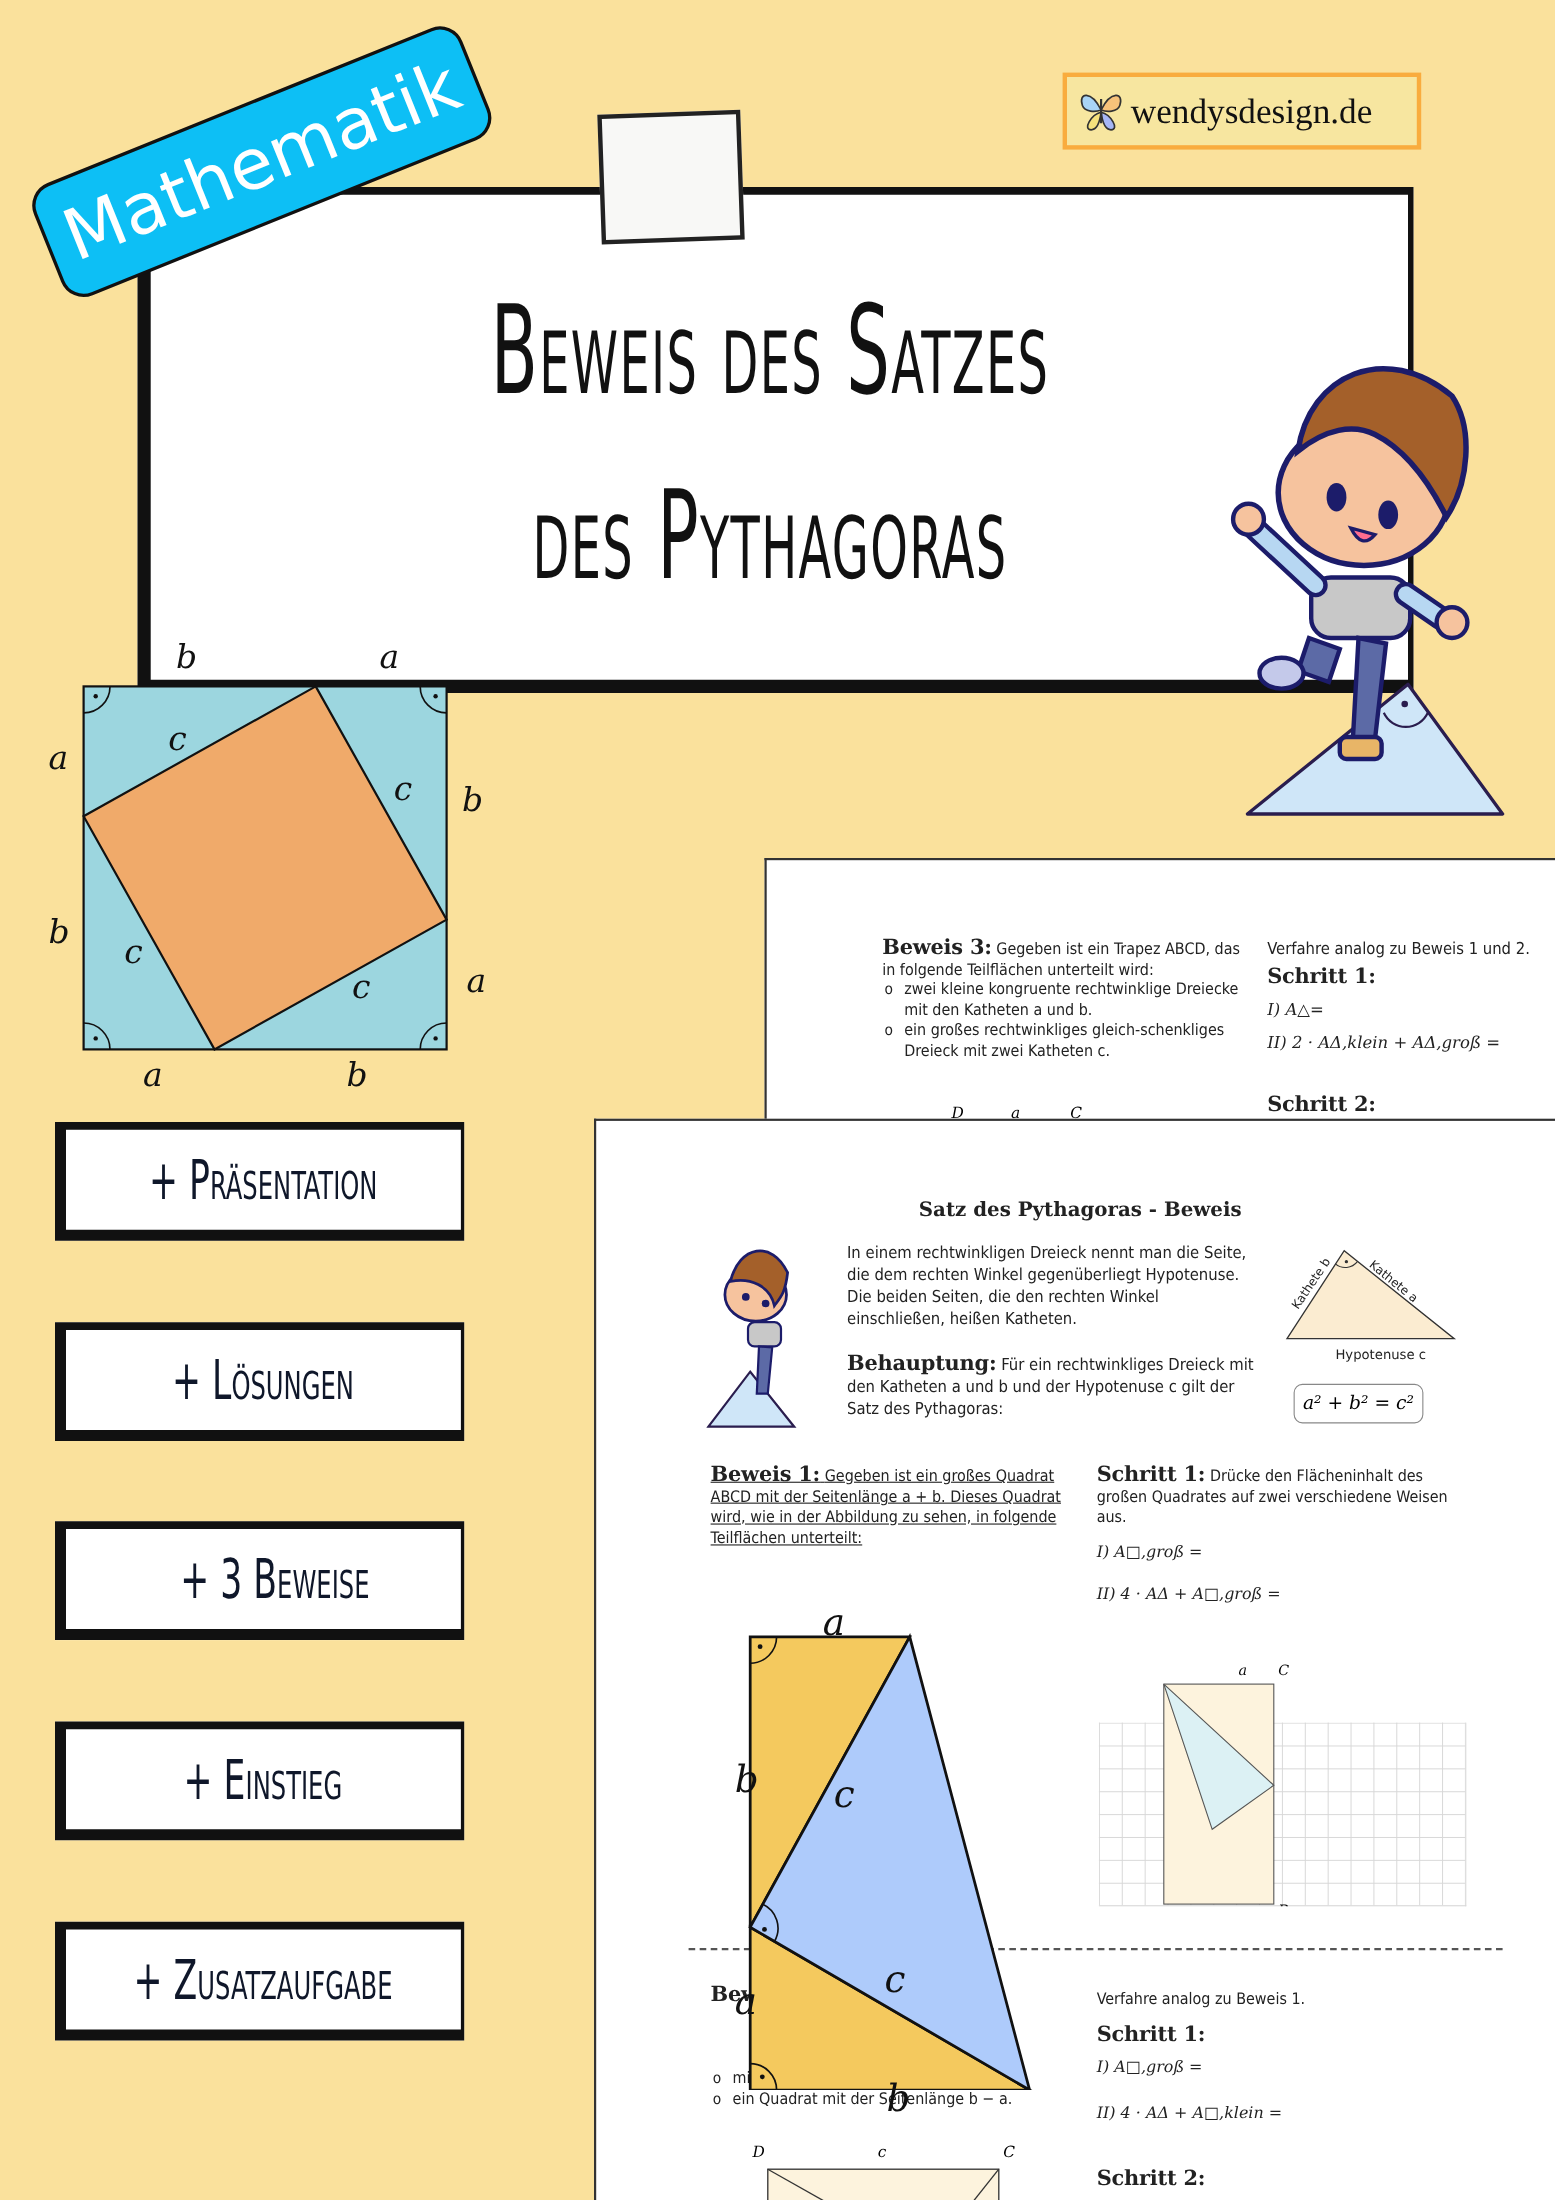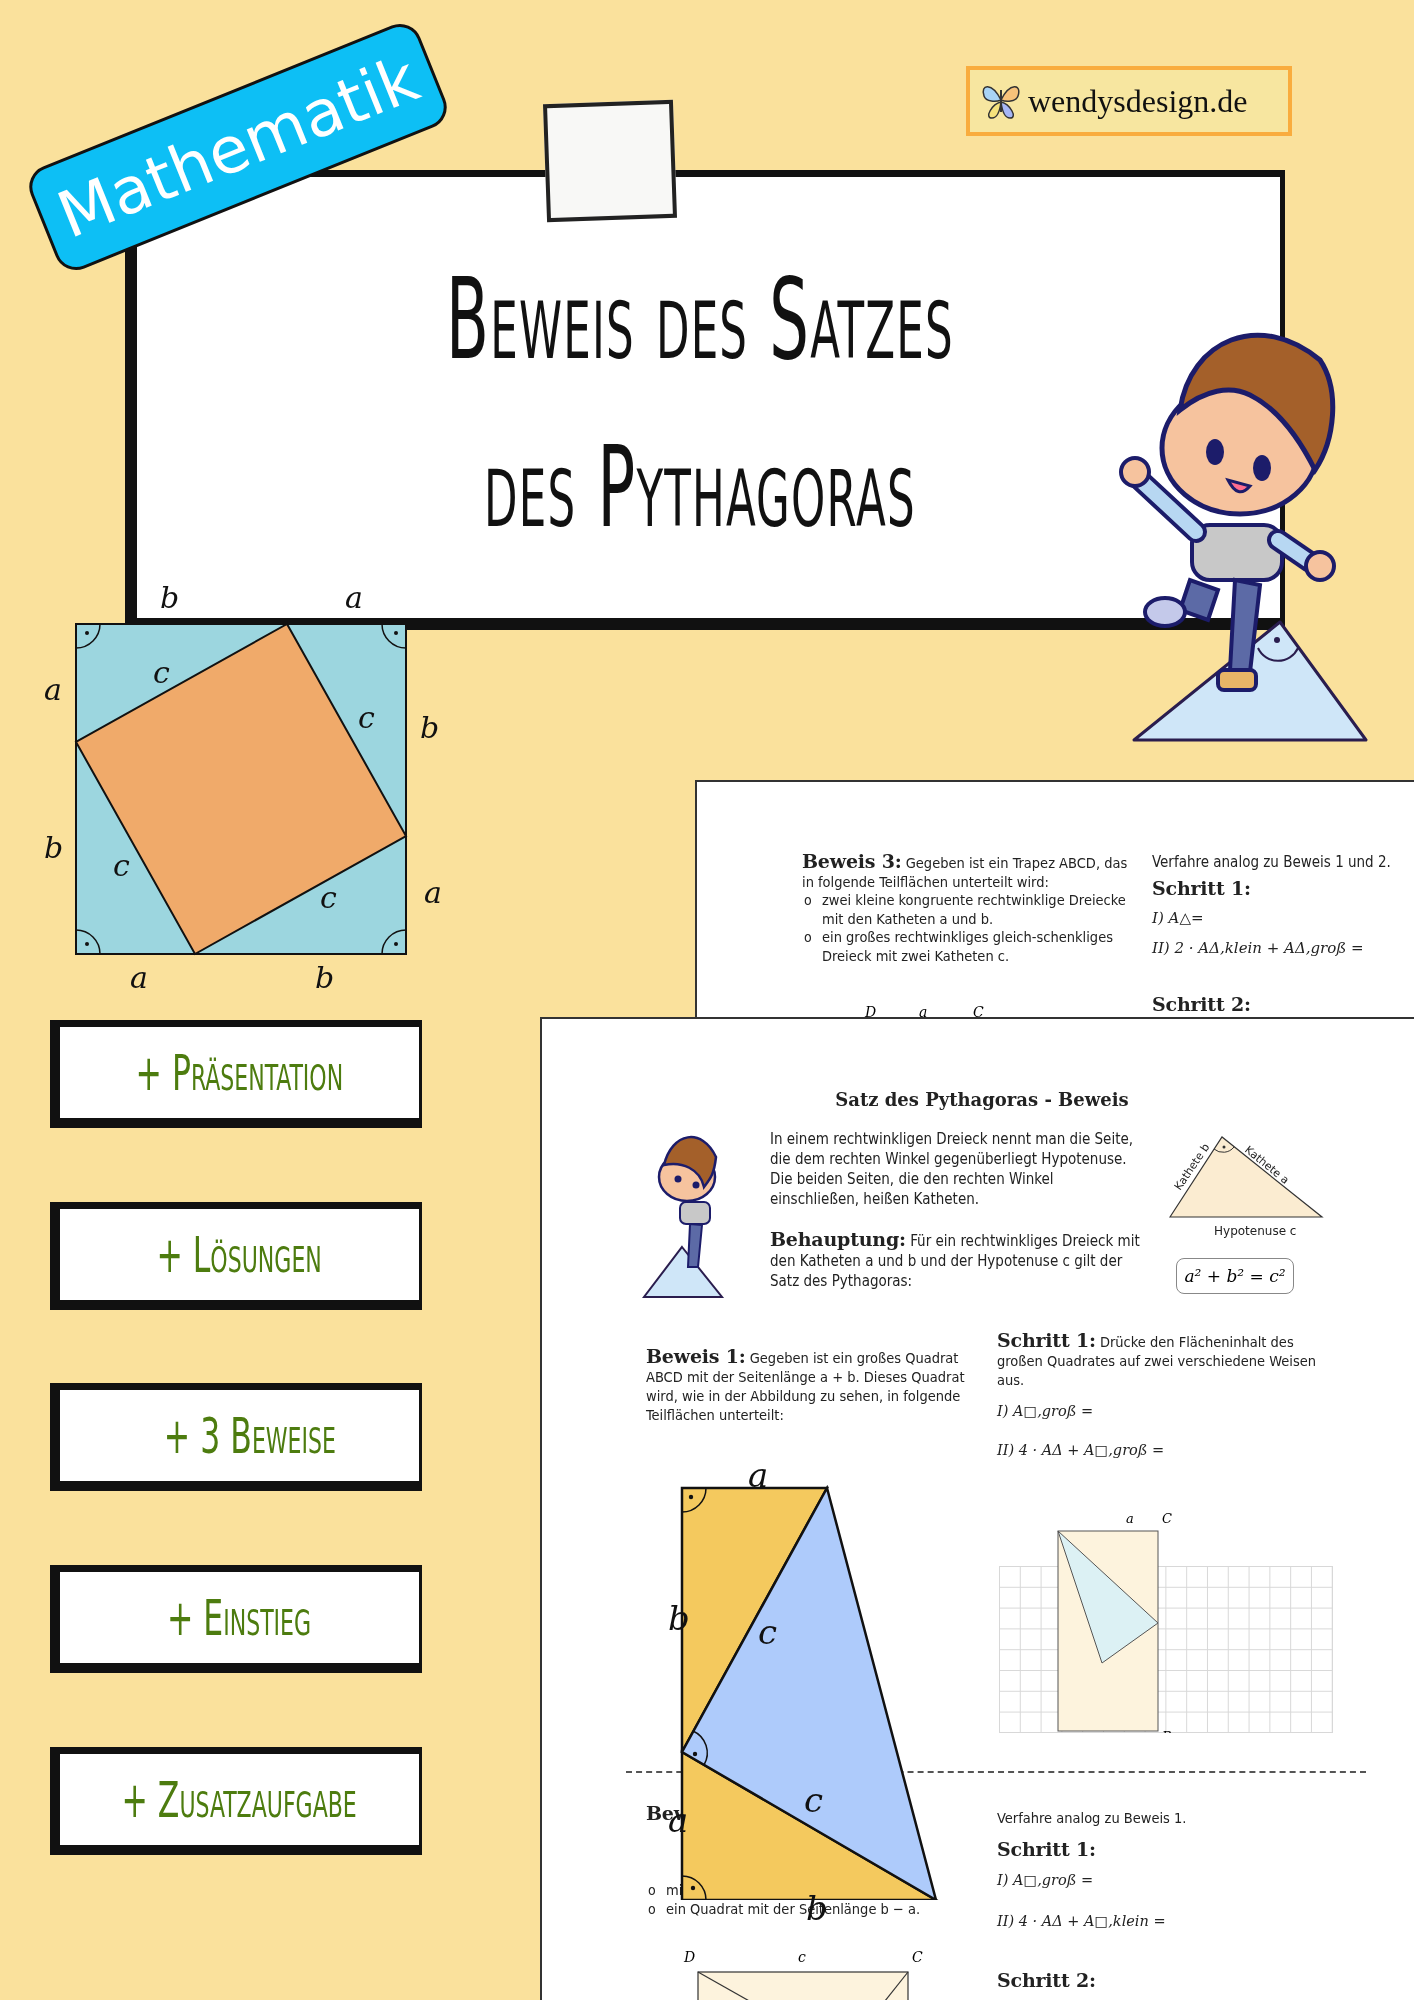--- a/index.html
+++ b/index.html
@@ -52,21 +52,21 @@
   .square-fig { left: 30px; top: 570px; width: 430px; height: 430px; }
   .fig-label { font-family: "DejaVu Serif", serif; font-style: italic; font-size: 30px; color: #111; }
 
   
   .feature {
     left: 50px; width: 372px; height: 108px;
     background: #fff;
     border: 10px solid #111; border-top-width: 7px; border-right-width: 3px;
     display: flex; align-items: center; justify-content: center;
     font-family: "DejaVu Sans Condensed", "DejaVu Sans", sans-serif;
-    font-size: 50px; color: #4d7c0f; font-variant: small-caps;
+    font-size: 50px; color: #0f172a; font-variant: small-caps;
   }
   .feature span { display: inline-block; transform: scaleX(0.7); white-space: nowrap; }
 
   
   .page-back {
     left: 695px; top: 780px; width: 730px; height: 240px;
     background: #fff; border: 2px solid #333; border-right: none;
   }
   .page-front {
     left: 540px; top: 1017px; width: 880px; height: 990px;
@@ -226,21 +226,21 @@
   <svg class="abs" style="left:620px; top:110px;" width="180" height="110" viewBox="0 0 180 110">
     <polygon points="8,88 60,8 160,88" fill="#fbecd1" stroke="#333" stroke-width="1.2"></polygon>
     <path d="M52,20 A14,14 0 0 0 72,18" fill="none" stroke="#333" stroke-width="1"></path>
     <circle cx="62" cy="18" r="1.5" fill="#333"></circle>
     <text x="18" y="62" font-size="11" transform="rotate(-56 18 62)" font-family="DejaVu Sans" fill="#222">Kathete b</text>
     <text x="82" y="22" font-size="11" transform="rotate(39 82 22)" font-family="DejaVu Sans" fill="#222">Kathete a</text>
     <text x="52" y="106" font-size="12" font-family="DejaVu Sans" fill="#222">Hypotenuse c</text>
   </svg>
   <div class="abs formula-box" style="left:634px; top:239px; width:118px; height:36px;">a² + b² = c²</div>
 
-  <div class="abs ws" style="left:104px; top:328px; width:320px; font-size:14.5px; line-height:19px;">
+  <div class="abs ws" style="left:104px; top:312px; width:320px; font-size:14.5px; line-height:19px;text-decoration:underline;">
     <span class="ws-head">Beweis 1:</span>
     <span>Gegeben ist ein großes Quadrat ABCD mit der Seitenlänge a + b. Dieses Quadrat wird, wie in der Abbildung zu sehen, in folgende Teilflächen unterteilt:</span>
   </div>
 
   <div class="abs ws" style="left:455px; top:312px; width:320px; font-size:14.5px; line-height:19px;">
     <div><span class="ws-head">Schritt 1:</span> <span>Drücke den Flächeninhalt des großen Quadrates auf zwei verschiedene Weisen aus.</span></div>
     <div class="math" style="margin-top:12px;">I) A□,groß =</div>
     <div class="math" style="margin-top:20px;">II) 4 · AΔ + A□,groß =</div>
   </div>
 

